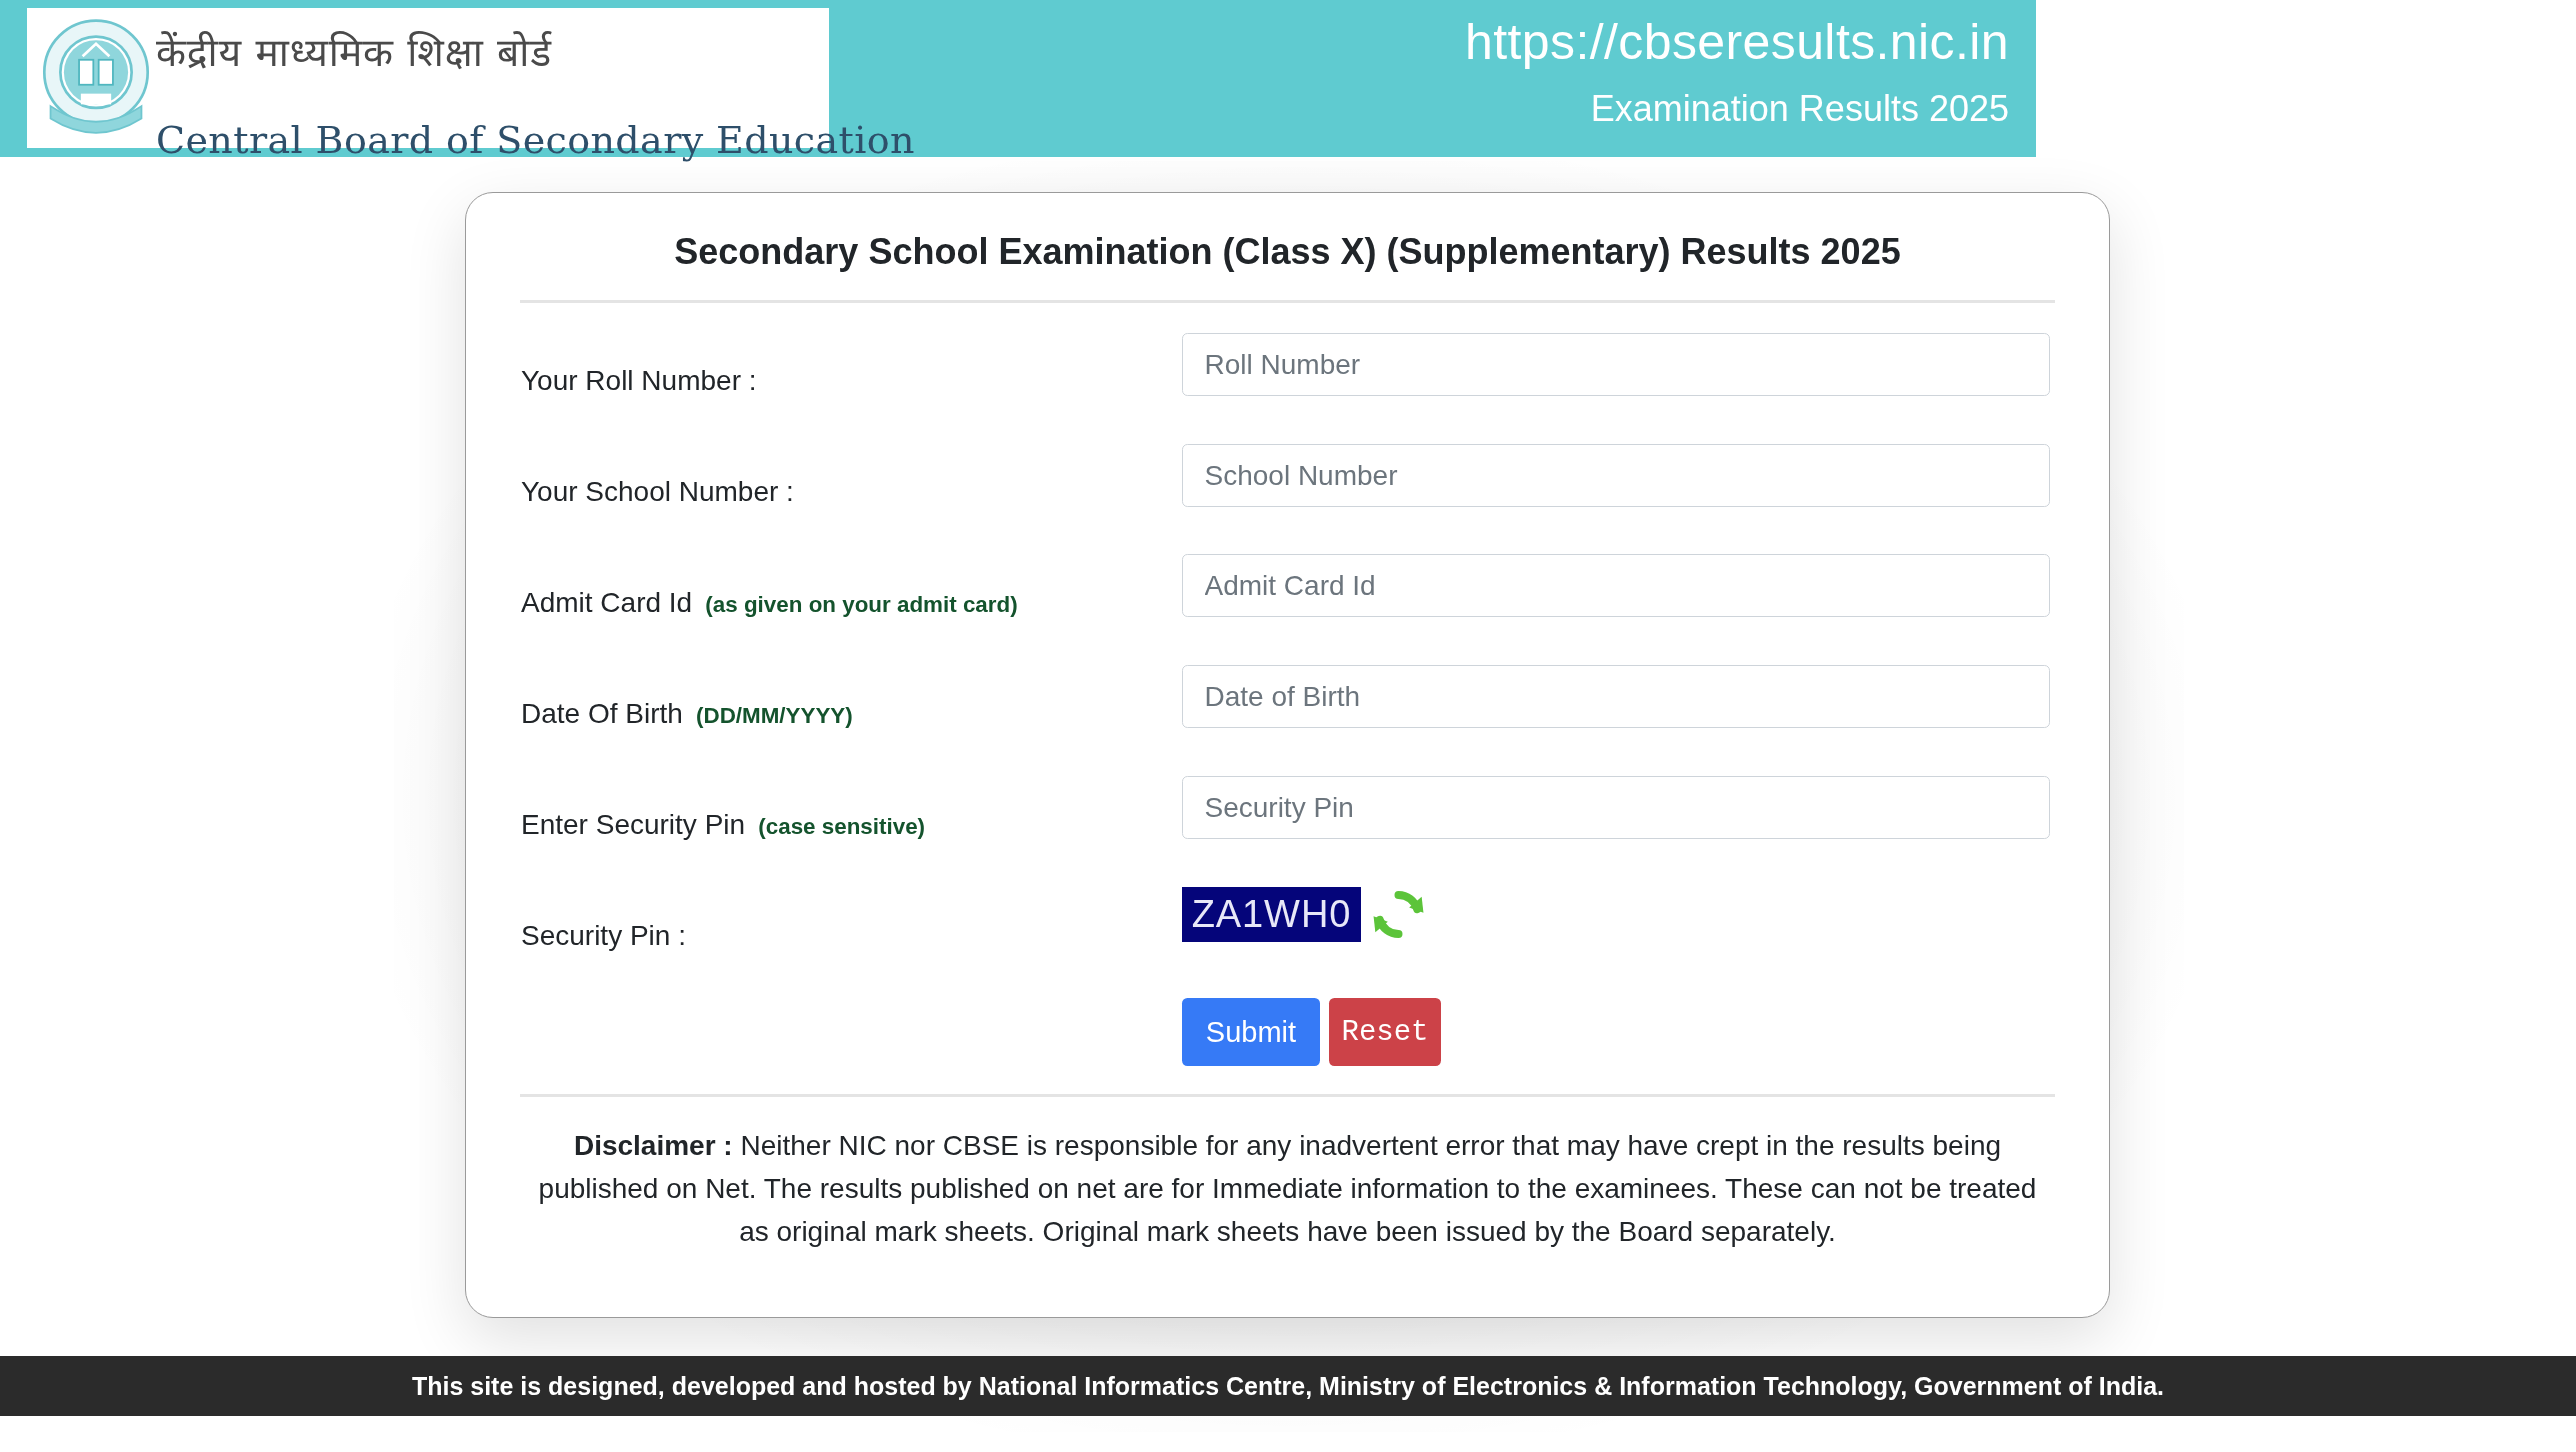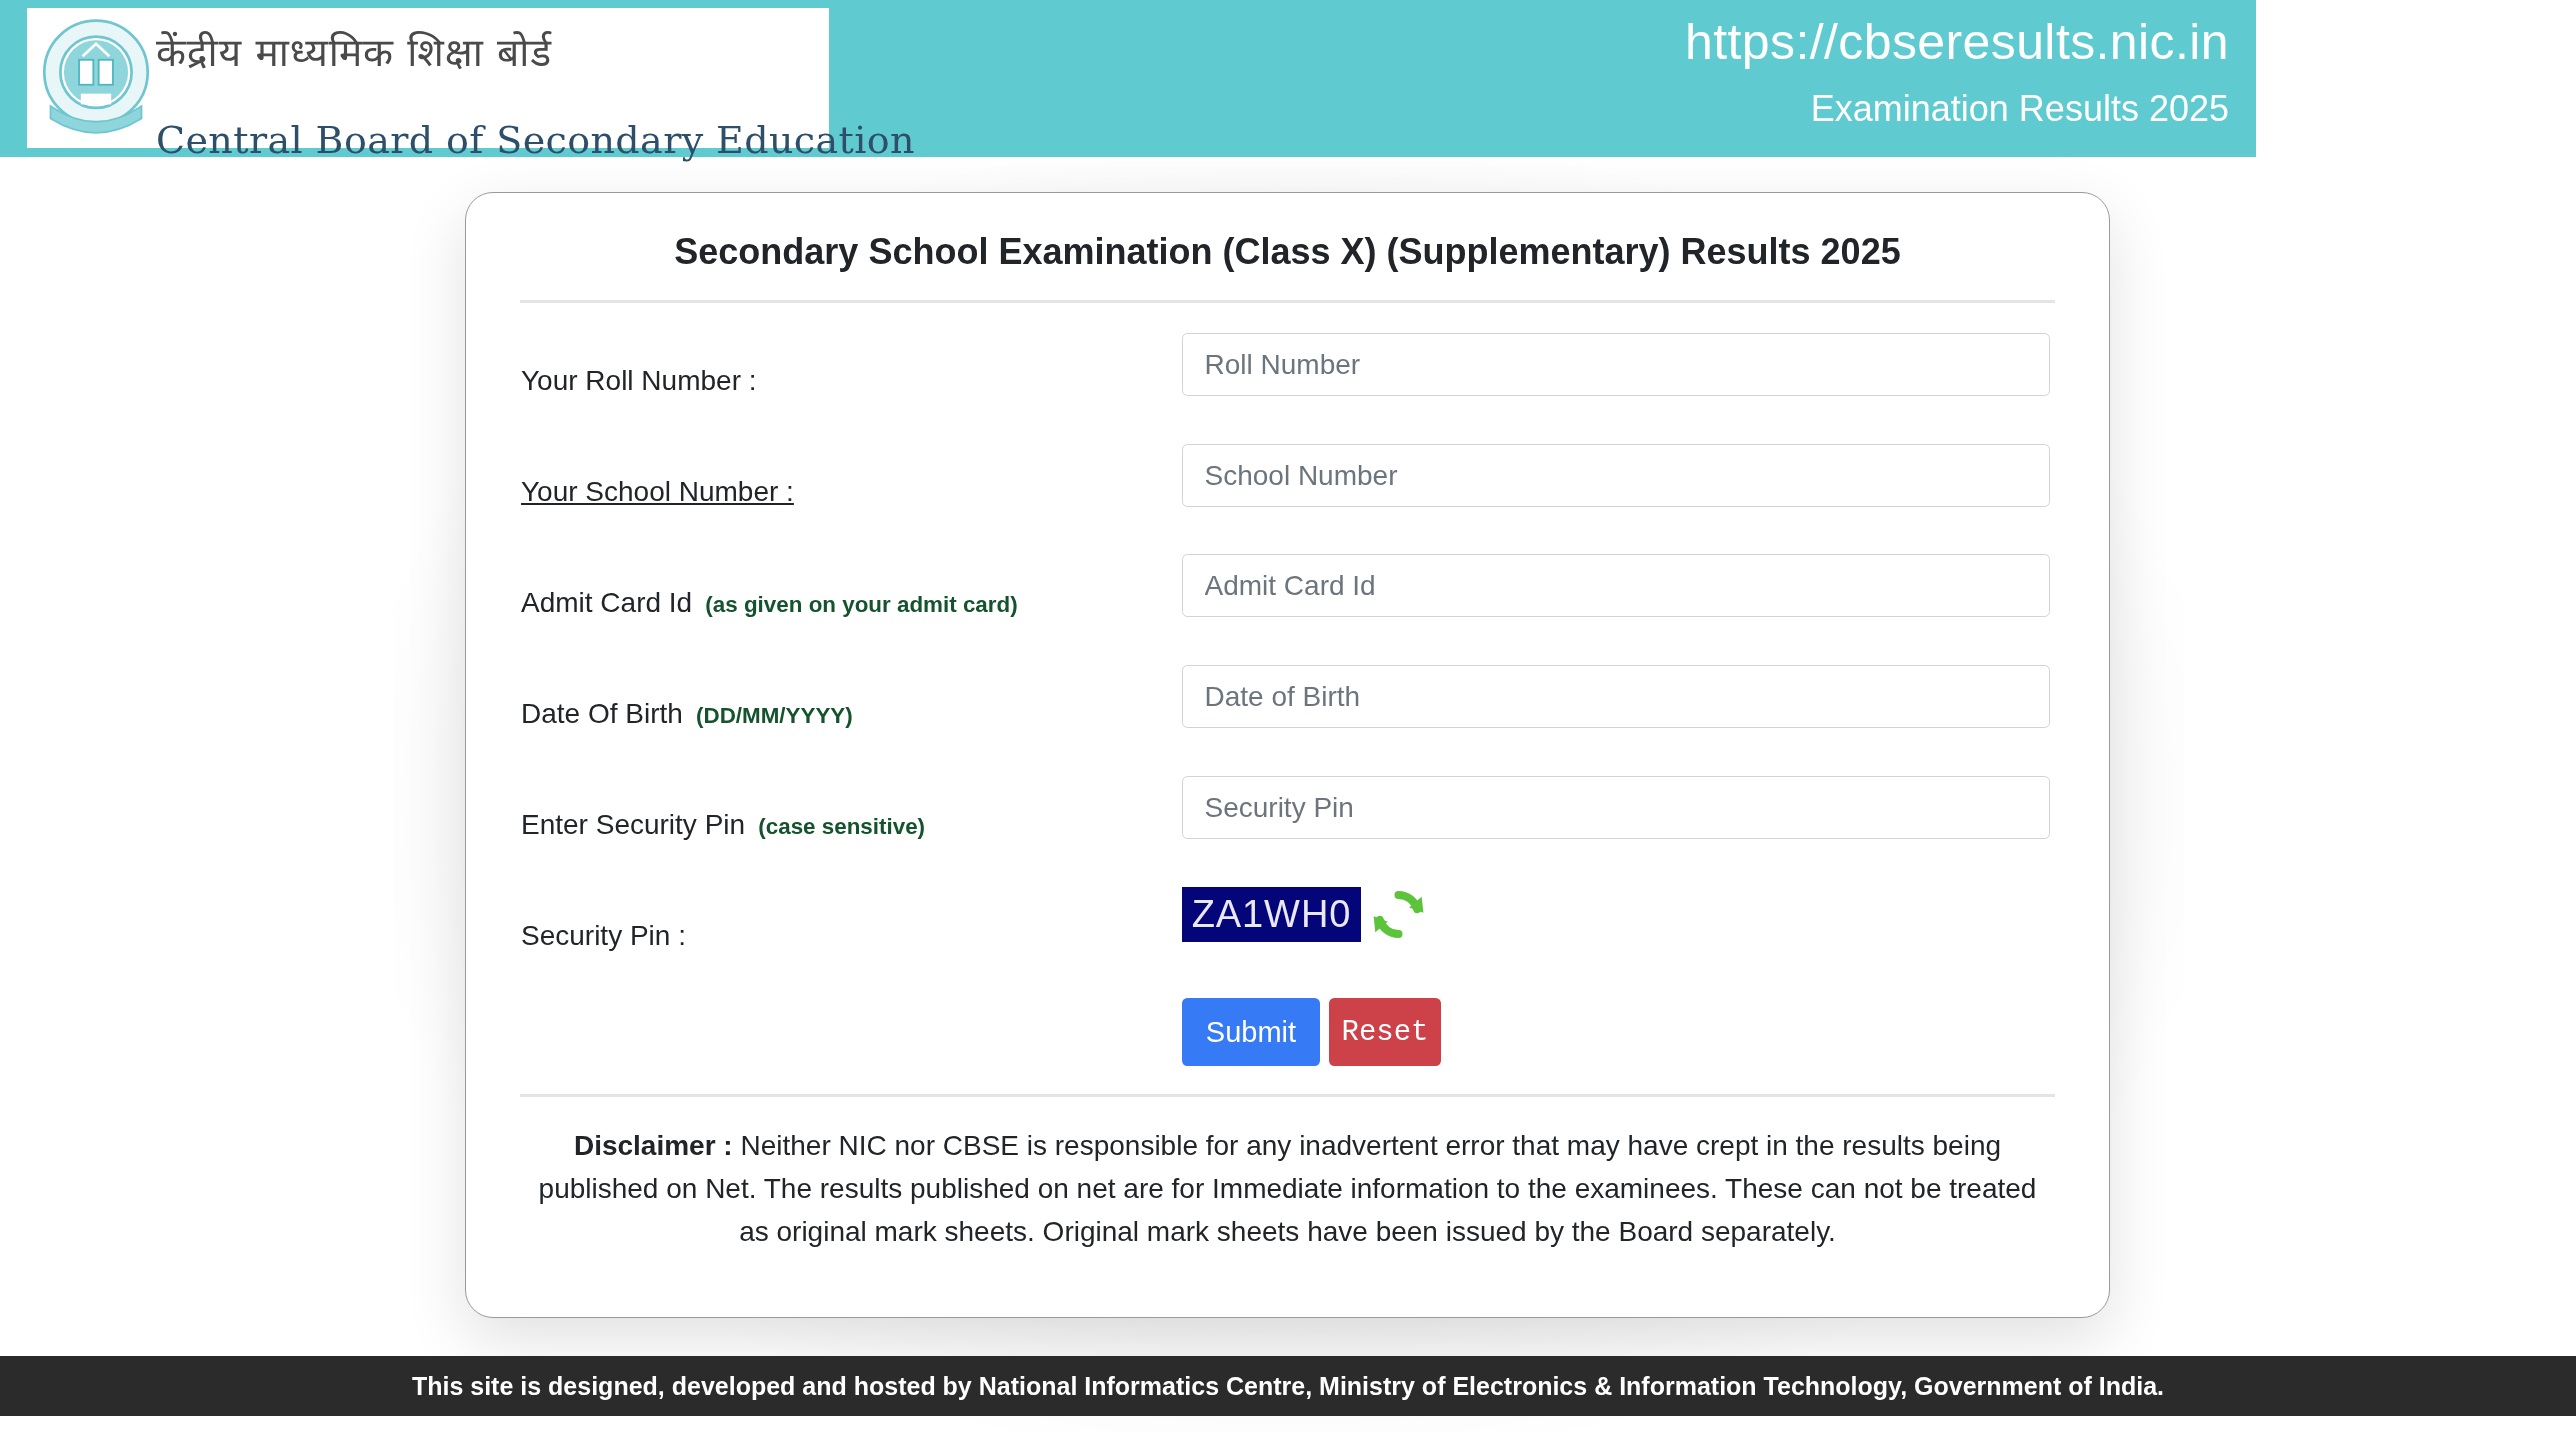--- a/index.html
+++ b/index.html
@@ -3,21 +3,21 @@
 <meta charset="utf-8">
 <style>
   html, body { margin:0; padding:0; }
   body {
     width:2576px; height:1452px; position:relative; overflow:hidden;
     background:#ffffff;
     font-family:"Liberation Sans", sans-serif;
     color:#212529;
   }
   .topbar {
-    position:absolute; left:0; top:0; width:2256px; height:157px;
+    position:absolute; left:0; top:0; width:2036px; height:157px;
     background:#5fcbd0;
   }
   .logo-box {
     position:absolute; left:27px; top:8px; width:802px; height:140px;
     background:#ffffff; display:flex; align-items:center;
   }
   .emblem { position:absolute; left:10.7px; top:9px; width:116px; height:123px; }
   .logo-hindi {
     position:absolute; left:129px; top:16px;
     font-family:"DejaVu Serif", serif; font-size:39px; color:#4a4a4a;
@@ -116,21 +116,21 @@
 
 <form class="card">
   <div class="card-title">Secondary School Examination (Class X) (Supplementary) Results 2025</div>
   <div class="divider" style="top:107px;"></div>
 
   <div class="row-label" style="top:172px;">
     <span>Your Roll Number :</span>
   </div>
   <input class="field" style="top: 140px;" type="text" placeholder="Roll Number">
 
-  <div class="row-label" style="top:283px;text-decoration:underline;">
+  <div class="row-label" style="top:283px;">
     <span>Your School Number :</span>
   </div>
   <input class="field" style="top: 251px;" type="text" placeholder="School Number">
 
   <div class="row-label" style="top:394px;">
     <span>Admit Card Id</span>
     <span class="hint">(as given on your admit card)</span>
   </div>
   <input class="field" style="top: 361px;" type="text" placeholder="Admit Card Id">
 

